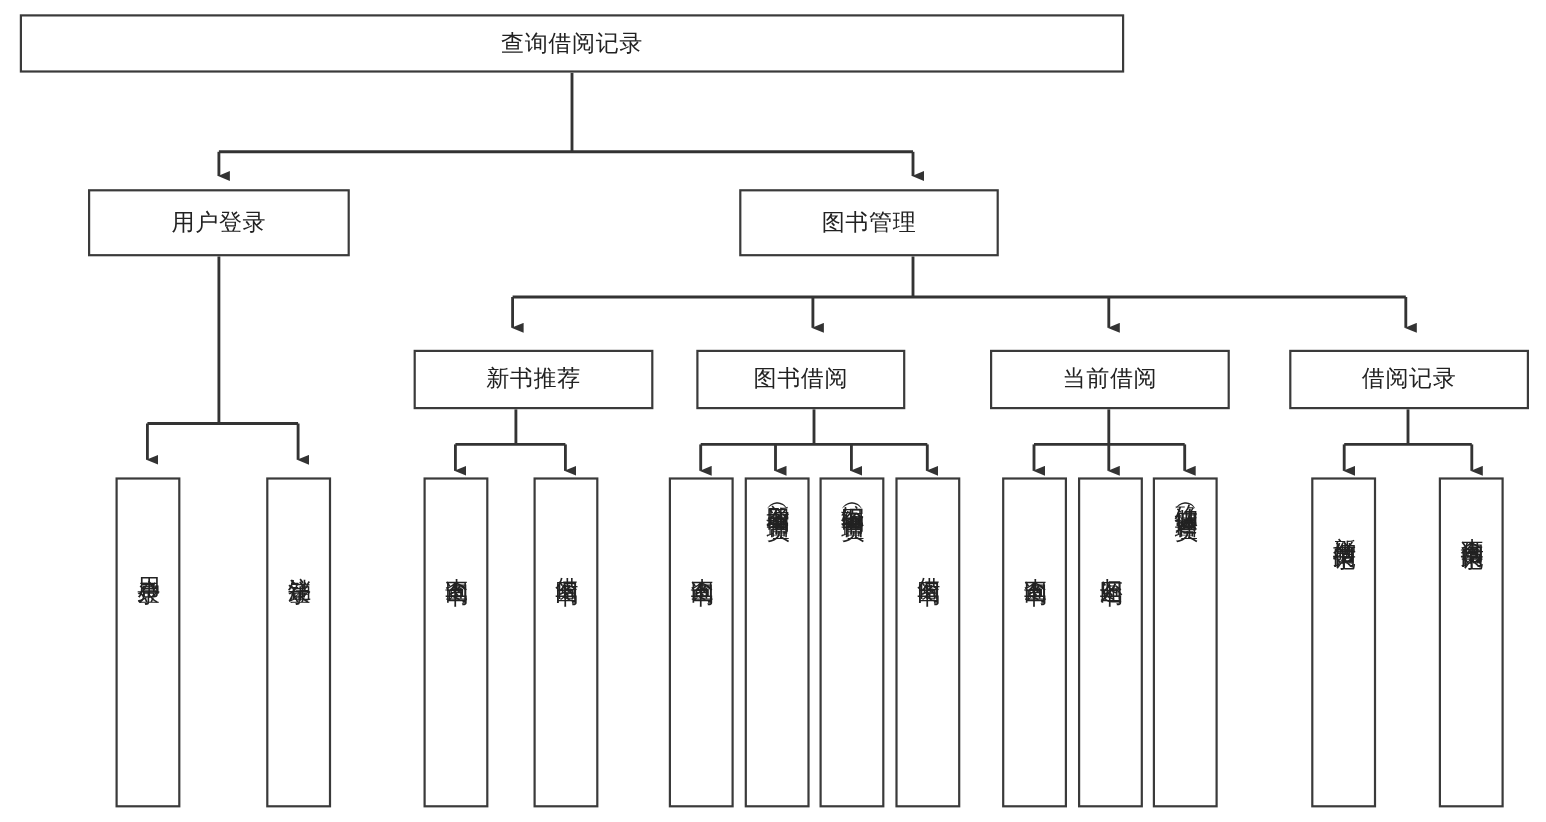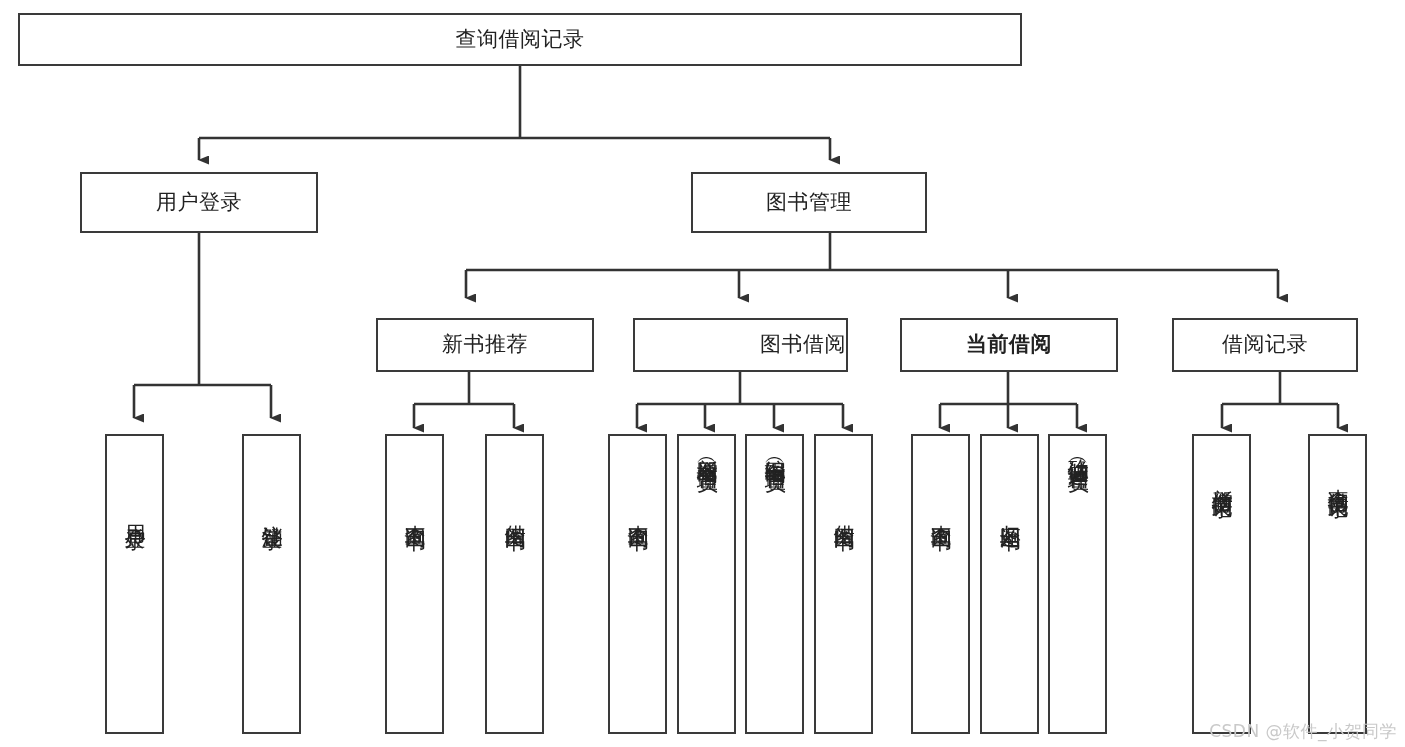--- a/index.html
+++ b/index.html
@@ -126,37 +126,37 @@
   </svg>
 
   <div class="node horizontal" style="left:18px; top:13px; width:1004px; height:53px;">
     <span>查询借阅记录</span>
   </div>
 
   <div class="node horizontal" style="left:80px; top:172px; width:238px; height:61px;">
     <span>用户登录</span>
   </div>
 
-  <div class="node horizontal" style="left:691px; top:172px; width:236px; height:61px;">
+  <div class="node horizontal" style="left:672px; top:172px; width:236px; height:61px;">
     <span>图书管理</span>
   </div>
 
   <div class="node horizontal" style="left:376px; top:318px; width:218px; height:54px;">
     <span>新书推荐</span>
   </div>
 
-  <div class="node horizontal" style="left:633px; top:318px; width:215px; height:54px;justify-content:flex-end;">
+  <div class="node horizontal" style="left:633px; top:318px; width:190px; height:54px;">
     <span>图书借阅</span>
   </div>
 
-  <div class="node horizontal" style="left:900px; top:318px; width:218px; height:54px;font-weight:bold;">
+  <div class="node horizontal" style="left:900px; top:318px; width:218px; height:54px;">
     <span>当前借阅</span>
   </div>
 
-  <div class="node horizontal" style="left:1172px; top:318px; width:186px; height:54px;justify-content:center;">
+  <div class="node horizontal" style="left:1172px; top:318px; width:218px; height:54px;justify-content:center;">
     <span>借阅记录</span>
   </div>
 
   <div class="node vertical" style="left:105px; top:434px; width:59px; height:300px; padding-top:72px;">
     <span class="vlabel">用户登录</span>
   </div>
 
   <div class="node vertical" style="left:242px; top:434px; width:59px; height:300px; padding-top:72px;">
     <span class="vlabel">注销登录</span>
   </div>
@@ -198,15 +198,14 @@
   </div>
 
   <div class="node vertical" style="left:1192px; top:434px; width:59px; height:300px; padding-top:36px;">
     <span class="vlabel">新增借阅记录</span>
   </div>
 
   <div class="node vertical" style="left:1308px; top:434px; width:59px; height:300px; padding-top:36px;">
     <span class="vlabel">查询借阅记录</span>
   </div>
 
-  <div class="watermark">CSDN @软件_小贺同学</div>
 
 </div>
 
 </body></html>

